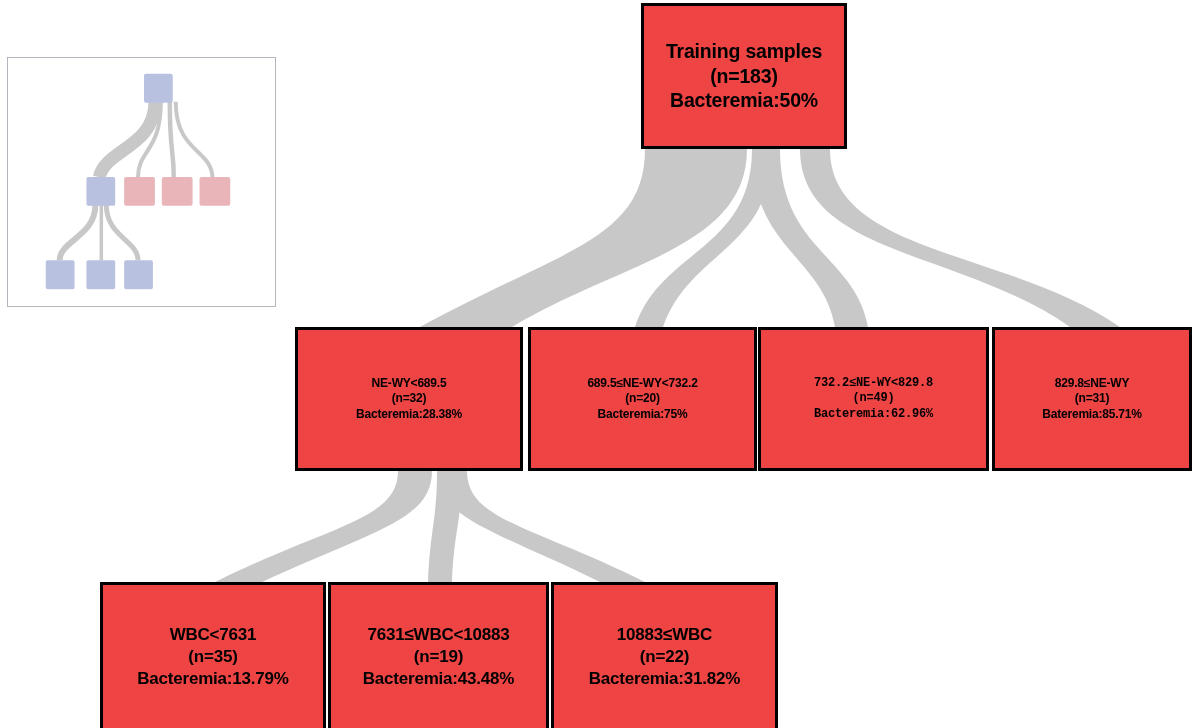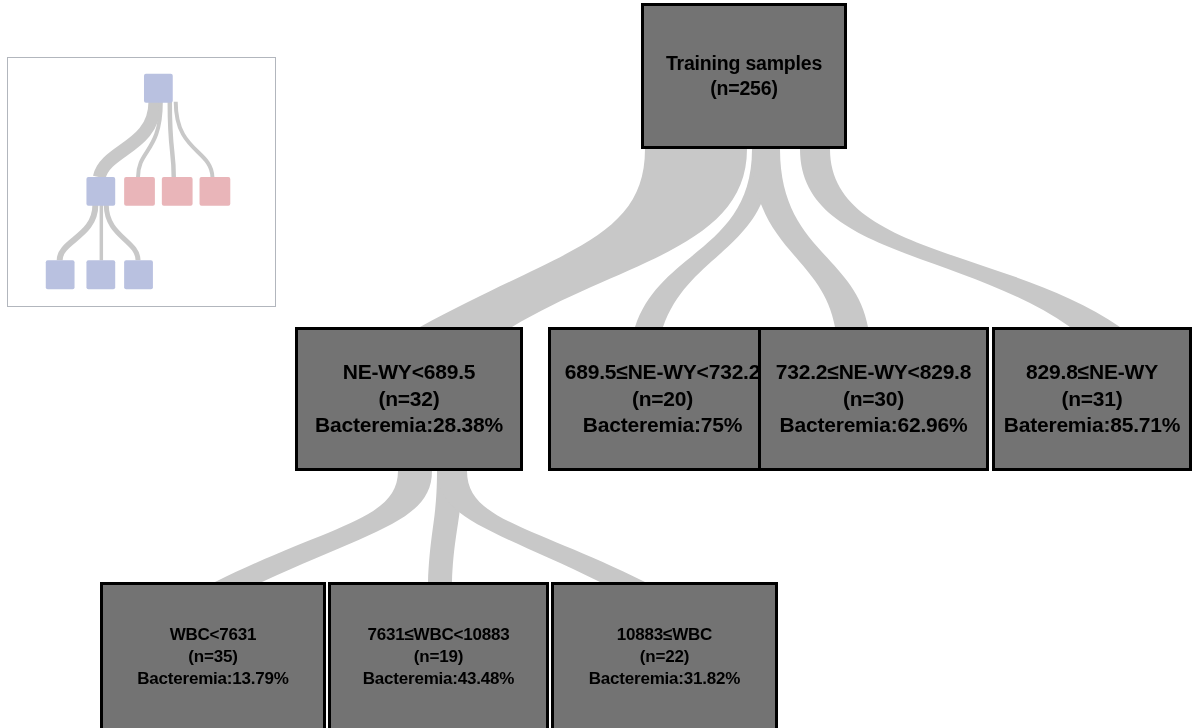--- a/index.html
+++ b/index.html
@@ -22,21 +22,21 @@
     left: 0;
     top: 0;
     width: 1200px;
     height: 728px;
     z-index: 1;
   }
   .node {
     position: absolute;
     z-index: 3;
     box-sizing: border-box;
-    background: #737373;
+    background: #ef4444;
     border: 3px solid #000000;
     display: flex;
     flex-direction: column;
     align-items: center;
     justify-content: center;
     text-align: center;
     color: #000000;
     font-weight: bold;
     letter-spacing: -0.2px;
   }
@@ -50,25 +50,25 @@
     left: 641px;
     top: 3px;
     width: 206px;
     height: 146px;
     font-size: 19.5px;
   }
   
   .lvl2 {
     top: 327px;
     height: 144px;
-    font-size: 21px;
+    font-size: 12px;
   }
   #node-l2-0 { left: 295px; width: 228px; }
-  #node-l2-1 { left: 548px; width: 229px; }
-  #node-l2-2 { left: 758px; width: 231px; }
+  #node-l2-1 { left: 528px; width: 229px; }
+  #node-l2-2 { left: 758px; width: 231px; font-family: Liberation Mono, monospace; }
   #node-l2-3 { left: 992px; width: 200px; }
   
   .lvl3 {
     top: 582px;
     height: 150px;
     font-size: 17px;
   }
   #node-l3-0 { left: 100px; width: 226px; }
   #node-l3-1 { left: 328px; width: 221px; }
   #node-l3-2 { left: 551px; width: 227px; }
@@ -131,36 +131,37 @@
 
       <path d="M 467,471
                C 467,520 530,525 645,582
                L 600,582
                C 495,530 438,520 438,471 Z"></path>
     </g>
   </svg>
 
   <div class="node" id="node-root">
     <span class="line">Training samples</span>
-    <span class="line">(n=256)</span>
+    <span class="line">(n=183)</span>
+    <span class="line">Bacteremia:50%</span>
   </div>
 
   <div class="node lvl2" id="node-l2-0">
     <span class="line">NE-WY&lt;689.5</span>
     <span class="line">(n=32)</span>
     <span class="line">Bacteremia:28.38%</span>
   </div>
   <div class="node lvl2" id="node-l2-1">
     <span class="line">689.5≤NE-WY&lt;732.2</span>
     <span class="line">(n=20)</span>
     <span class="line">Bacteremia:75%</span>
   </div>
   <div class="node lvl2" id="node-l2-2">
     <span class="line">732.2≤NE-WY&lt;829.8</span>
-    <span class="line">(n=30)</span>
+    <span class="line">(n=49)</span>
     <span class="line">Bacteremia:62.96%</span>
   </div>
   <div class="node lvl2" id="node-l2-3">
     <span class="line">829.8≤NE-WY</span>
     <span class="line">(n=31)</span>
     <span class="line">Bateremia:85.71%</span>
   </div>
 
   <div class="node lvl3" id="node-l3-0">
     <span class="line">WBC&lt;7631</span>

